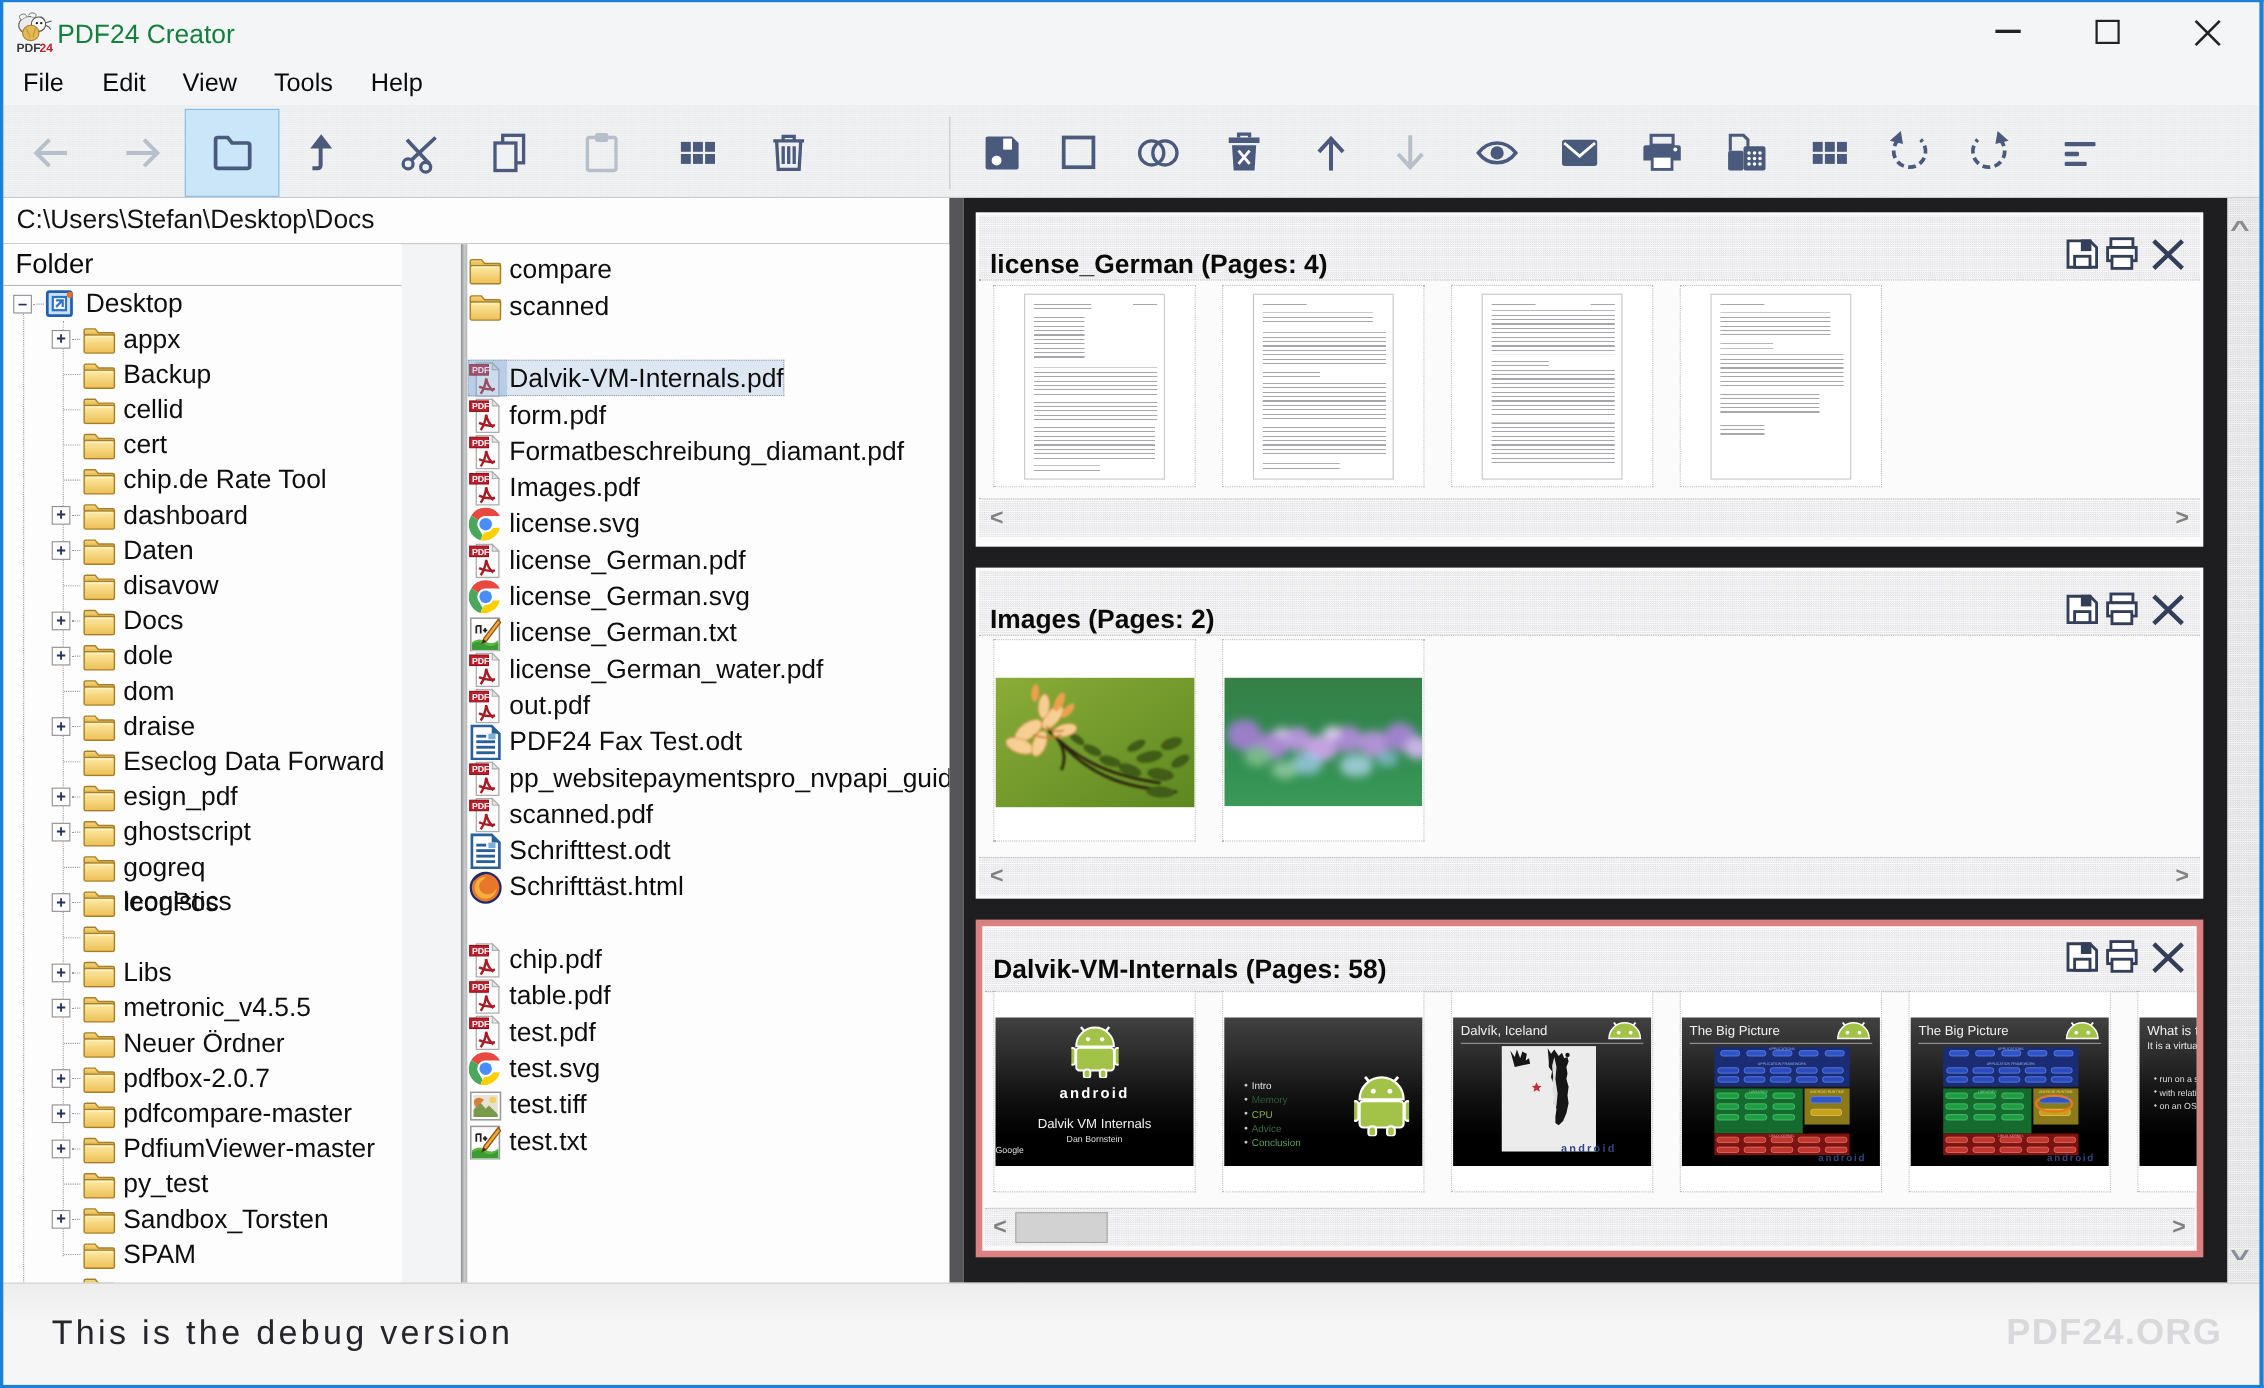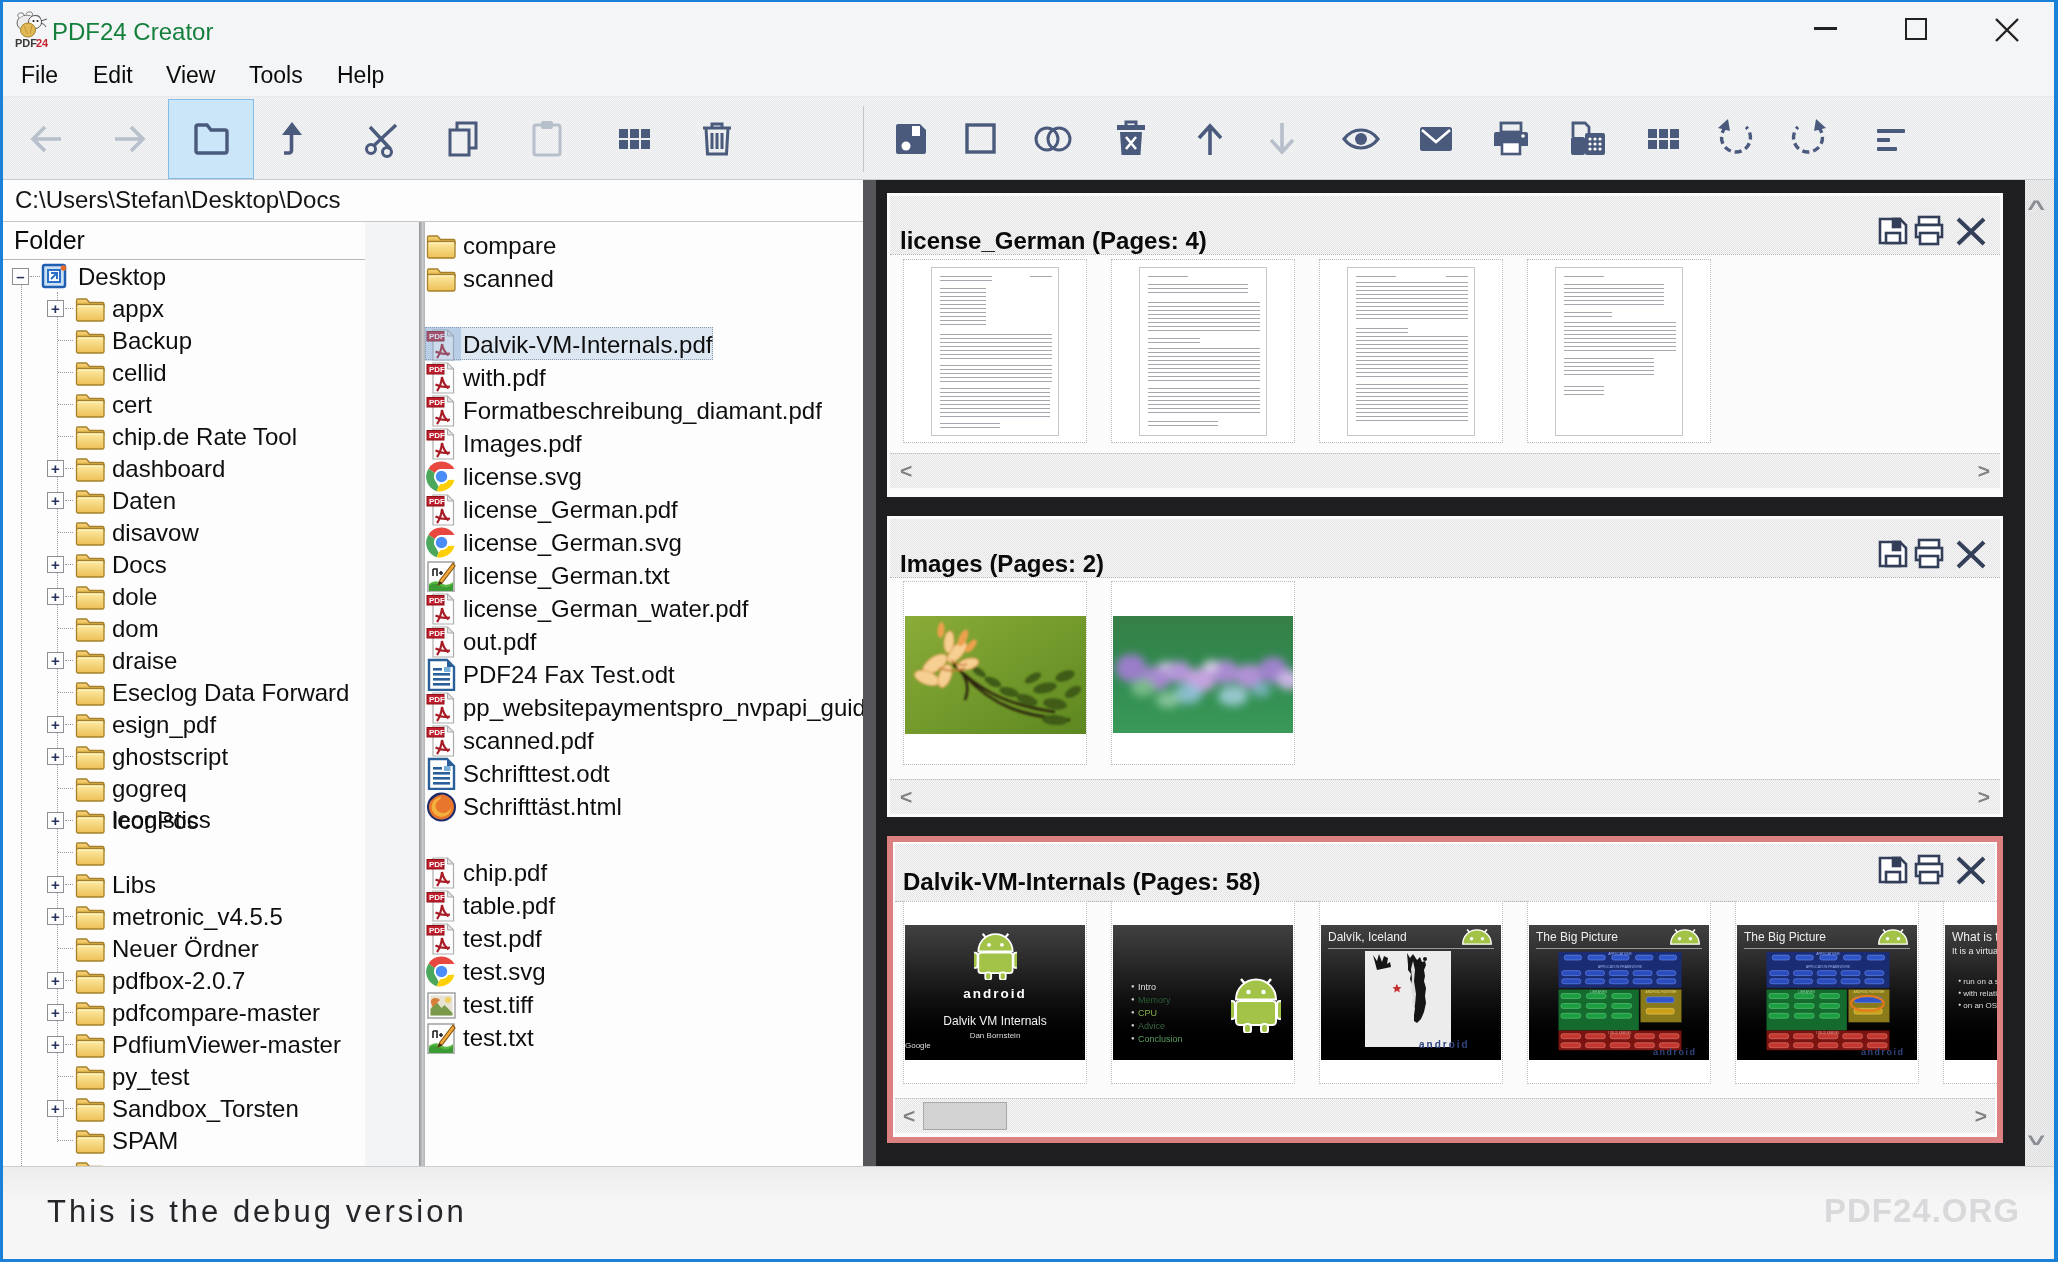--- a/index.html
+++ b/index.html
@@ -484,21 +484,21 @@
 <div class="frow" style="top:106px;width:432px">
       <svg class="fic" style="left:1px;top:0px" width="29" height="33" viewBox="0 0 29 33">
         <use href="#pdficon"></use>
       </svg>
       <span>Dalvik-VM-Internals.pdf</span>
     </div>
 <div class="frow" style="top:139px;width:432px">
       <svg class="fic" style="left:1px;top:0px" width="29" height="33" viewBox="0 0 29 33">
         <use href="#pdficon"></use>
       </svg>
-      <span>with.pdf</span>
+      <span>form.pdf</span>
     </div>
 <div class="frow" style="top:172px;width:432px">
       <svg class="fic" style="left:1px;top:0px" width="29" height="33" viewBox="0 0 29 33">
         <use href="#pdficon"></use>
       </svg>
       <span>Formatbeschreibung_diamant.pdf</span>
     </div>
 <div class="frow" style="top:205px;width:432px">
       <svg class="fic" style="left:1px;top:0px" width="29" height="33" viewBox="0 0 29 33">
         <use href="#pdficon"></use>

